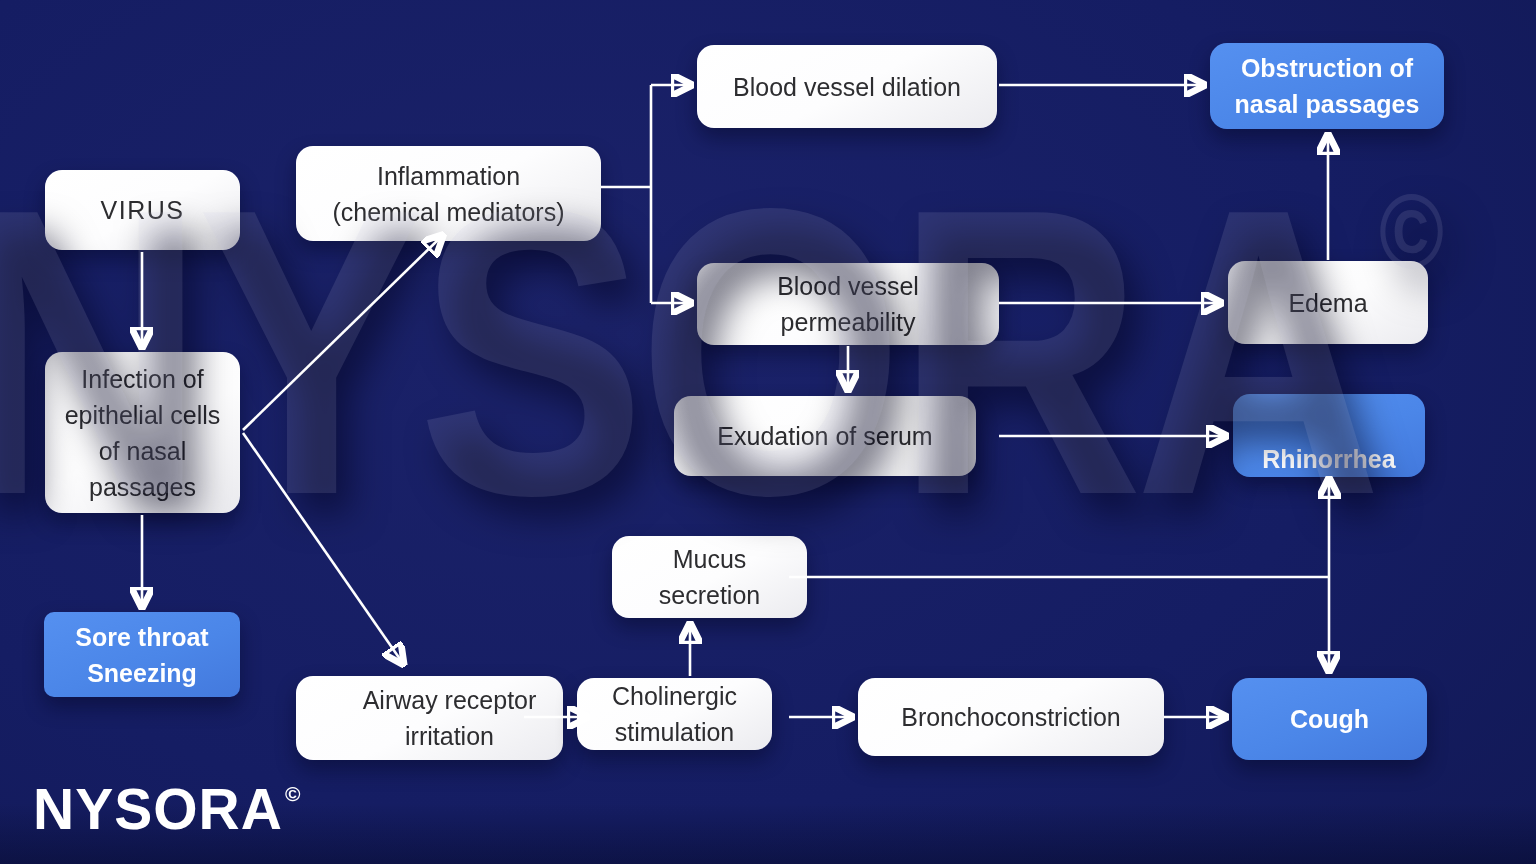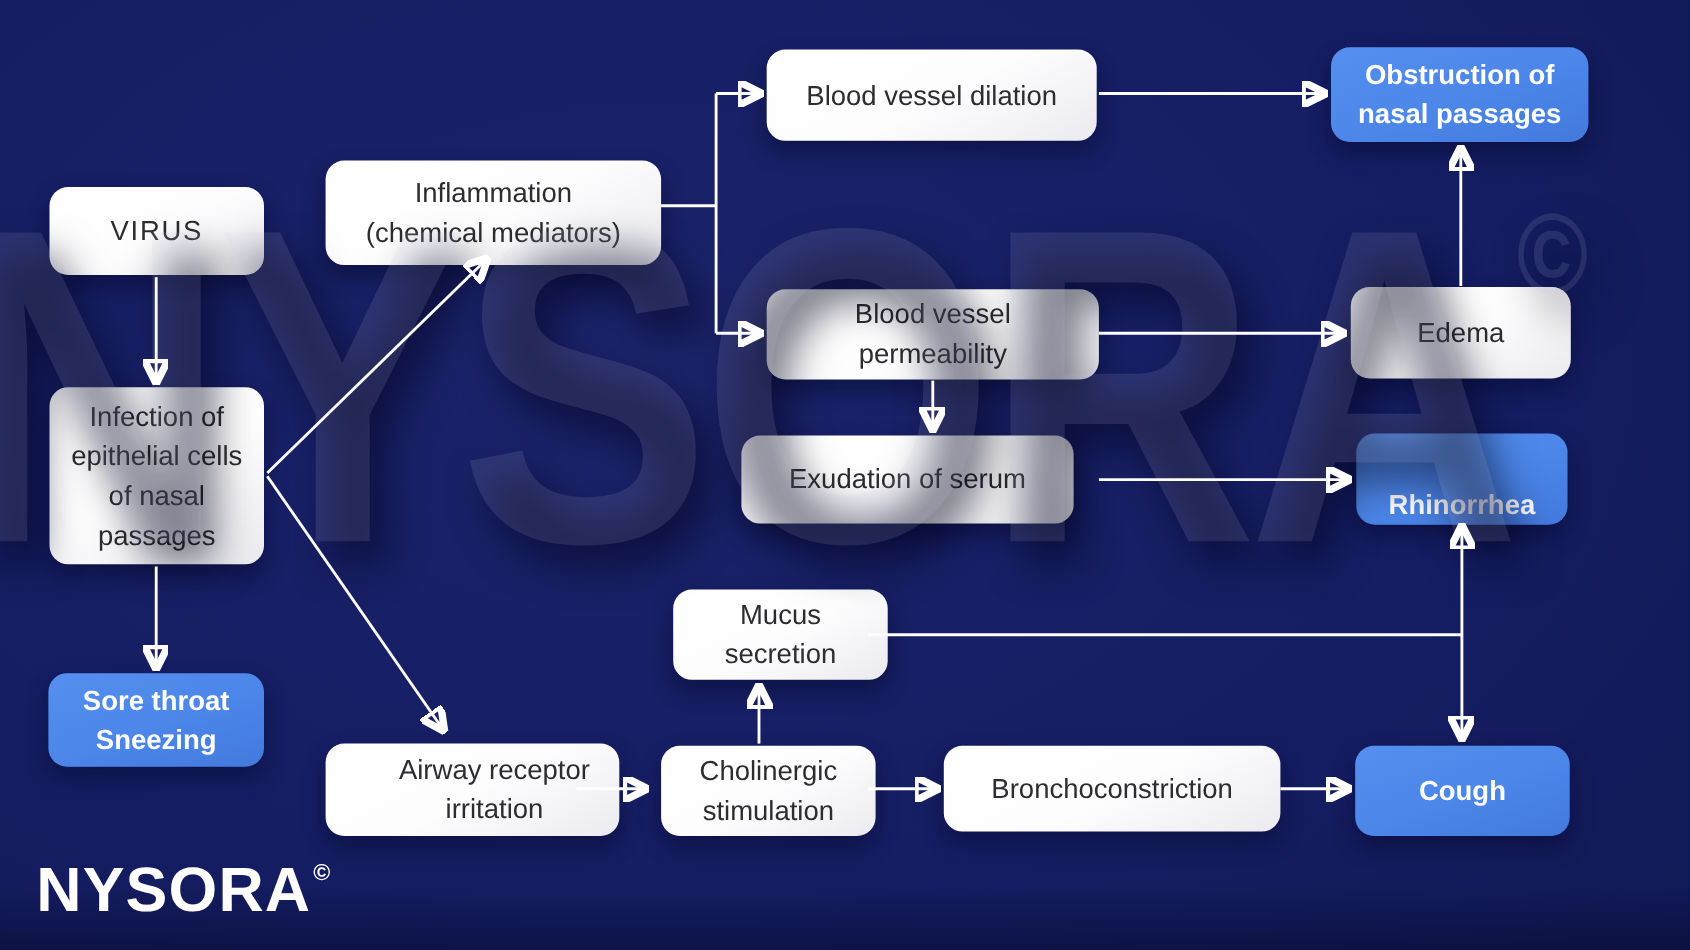--- a/index.html
+++ b/index.html
@@ -108,21 +108,21 @@
     <div class="ln">VIRUS</div>
   </div>
 
   <div class="node plain" style="left:45px; top:352px; width:195px; height:161px;">
     <div class="ln">Infection of</div>
     <div class="ln">epithelial cells</div>
     <div class="ln">of nasal</div>
     <div class="ln">passages</div>
   </div>
 
-  <div class="node accent" style="left:44px; top:612px; width:196px; height:85px;">
+  <div class="node accent" style="left:44px; top:612px; width:196px; height:85px;border-radius:10px;">
     <div class="ln">Sore throat</div>
     <div class="ln">Sneezing</div>
   </div>
 
   <div class="node plain" style="left:296px; top:146px; width:305px; height:95px;">
     <div class="ln">Inflammation</div>
     <div class="ln">(chemical mediators)</div>
   </div>
 
   <div class="node plain" style="left:697px; top:45px; width:300px; height:83px;">
@@ -154,21 +154,21 @@
   <div class="node plain" style="left:593px; top:536px; width:195px; height:82px;margin-left:19px;">
     <div class="ln">Mucus</div>
     <div class="ln">secretion</div>
   </div>
 
   <div class="node plain" style="left:296px; top:676px; width:227px; height:84px;padding-left:40px;">
     <div class="ln">Airway receptor</div>
     <div class="ln">irritation</div>
   </div>
 
-  <div class="node plain" style="left:601px; top:678px; width:195px; height:82px;">
+  <div class="node plain" style="left:577px; top:678px; width:195px; height:72px;">
     <div class="ln">Cholinergic</div>
     <div class="ln">stimulation</div>
   </div>
 
   <div class="node plain" style="left:858px; top:678px; width:306px; height:78px;">
     <div class="ln">Bronchoconstriction</div>
   </div>
 
   <div class="node accent" style="left:1232px; top:678px; width:195px; height:82px;">
     <div class="ln">Cough</div>

